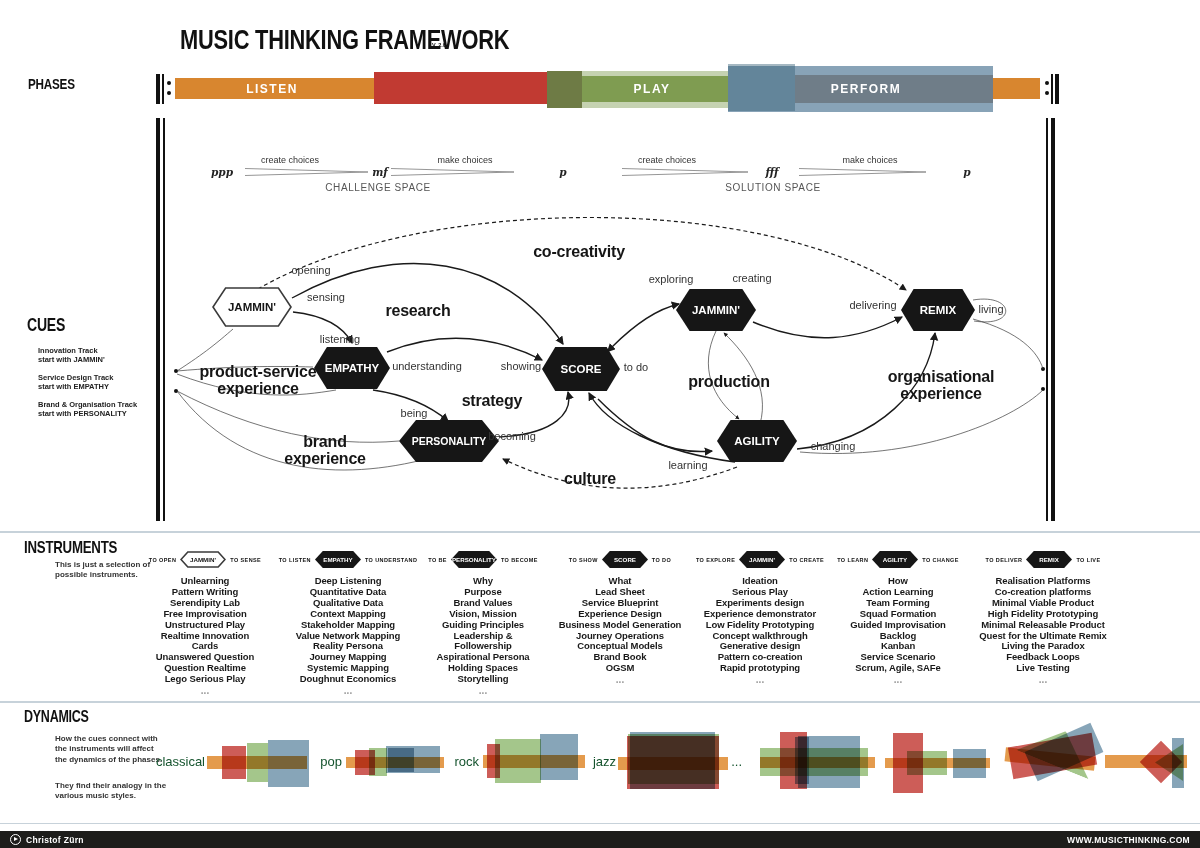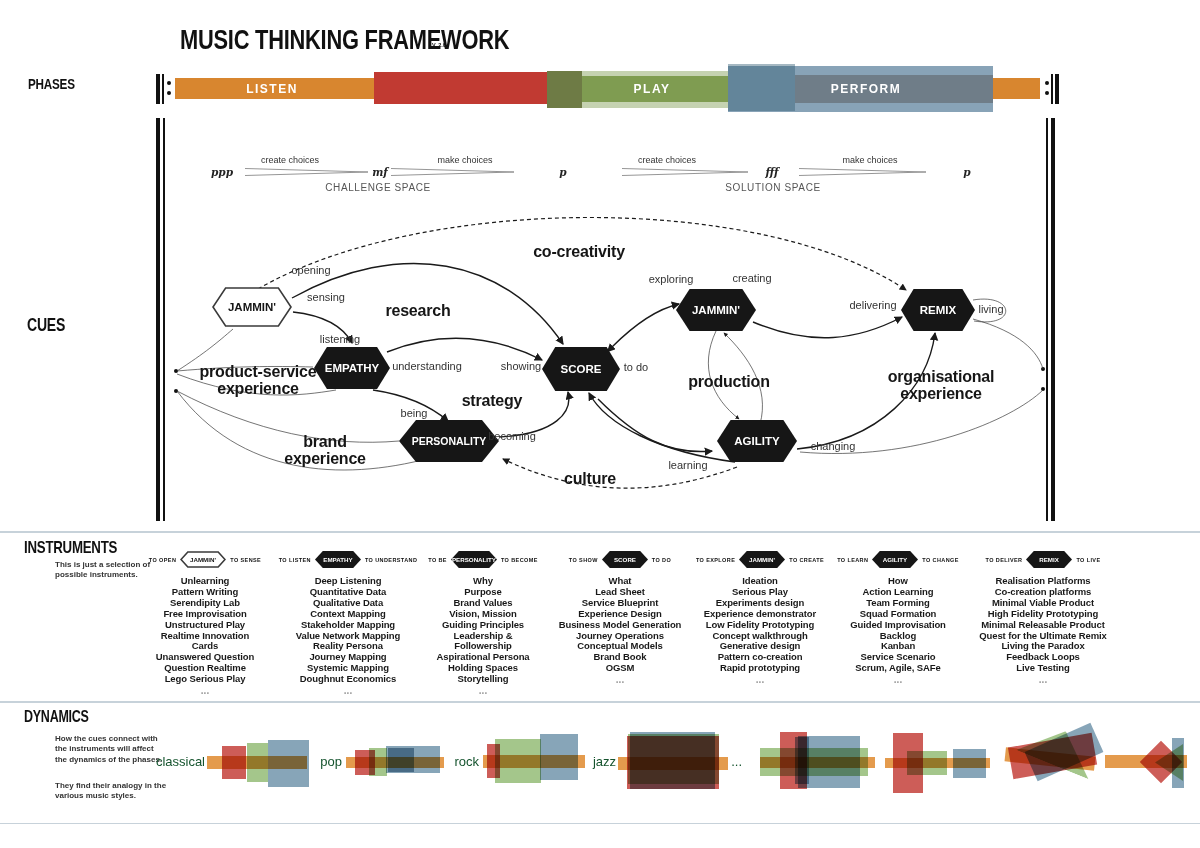--- a/index.html
+++ b/index.html
@@ -202,20 +202,28 @@
       <div class="cue-label" style="left: 688px; top: 466px;">learning</div>
       <div class="cue-label" style="left: 833px; top: 447px;">changing</div>
       <div class="cue-label" style="left: 636px; top: 368px;">to do</div>
       <div class="cue-label b" style="left: 729px; top: 382px;">production</div>
       <div class="cue-label" style="left: 671px; top: 280px;">exploring</div>
       <div class="cue-label" style="left: 752px; top: 279px;">creating</div>
       <div class="cue-label" style="left: 873px; top: 306px;">delivering</div>
       <div class="cue-label" style="left: 991px; top: 310px;">living</div>
       <div class="cue-label b" style="left: 941px; top: 385px;">organisational
 experience</div>
+    </div>
+  <div class="abs" style="left:38px;top:346px;" id="cue-tracks">
+      <div class="track">Innovation Track
+start with JAMMIN'</div>
+      <div class="track">Service Design Track
+start with EMPATHY</div>
+      <div class="track">Brand &amp; Organisation Track
+start with PERSONALITY</div>
     </div>
 
   <div class="divider" style="top:531px;"></div>
   <div class="divider" style="top:701px;"></div>
   <div class="divider" style="top:823px;height:1px;"></div>
 
   <div class="abs note" style="left:55px;top:560px;">This is just a selection of
 possible instruments.</div>
   <div id="inst-cols">
       <div class="inst-col" style="left: 120px;">
@@ -417,14 +425,21 @@
       <div class="dyn-block" style="left: 1005px; top: 752px; width: 90px; height: 14px; background: rgb(224, 138, 46); transform: rotate(6deg);"></div>
       <div class="dyn-block" style="left: 1010px; top: 740px; width: 85px; height: 32px; background: rgb(197, 64, 58); transform: rotate(-10deg);"></div>
       <div class="dyn-block" style="left: 1020px; top: 730px; width: 78px; height: 36px; background: rgb(148, 188, 119); transform: rotate(22deg); clip-path: polygon(50% 0px, 100% 100%, 0px 100%);"></div>
       <div class="dyn-block" style="left: 1028px; top: 736px; width: 72px; height: 32px; background: rgb(114, 149, 172); transform: rotate(-24deg);"></div>
       <div class="dyn-block" style="left: 1105px; top: 755px; width: 82px; height: 13px; background: rgb(224, 138, 46);"></div>
       <div class="dyn-block" style="left: 1146px; top: 747px; width: 30px; height: 30px; background: rgb(197, 64, 58); transform: rotate(45deg);"></div>
       <div class="dyn-block" style="left: 1155px; top: 744px; width: 28px; height: 37px; background: rgb(148, 188, 119); clip-path: polygon(0px 50%, 100% 0px, 100% 100%);"></div>
       <div class="dyn-block" style="left: 1172px; top: 738px; width: 12px; height: 50px; background: rgb(114, 149, 172);"></div>
     </div>
 
+  <div id="footer">
+    <span style="display:flex;align-items:center;">
+      <span class="logo"></span>
+      <span class="txt">Christof Zürn</span>
+    </span>
+    <span class="txt">WWW.MUSICTHINKING.COM</span>
+  </div>
 
 </div>
 
 </body></html>

